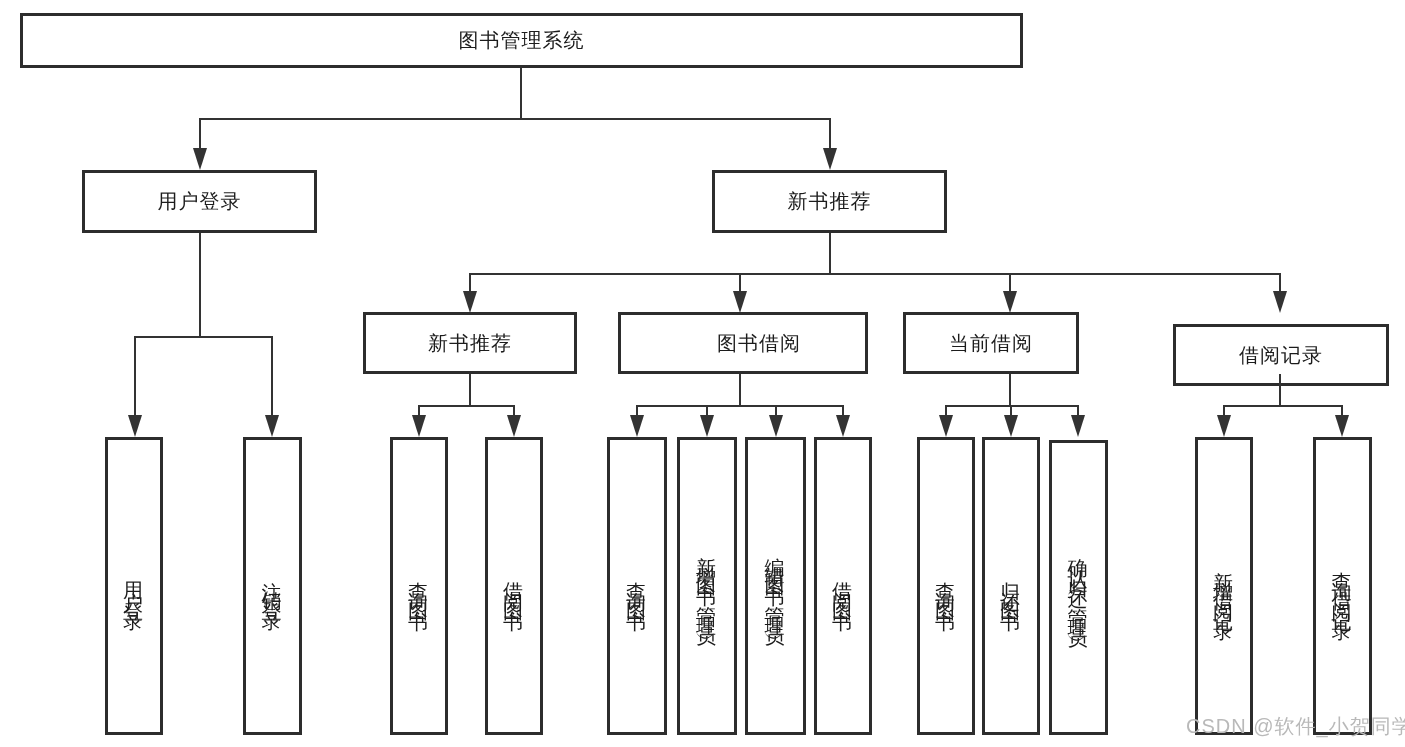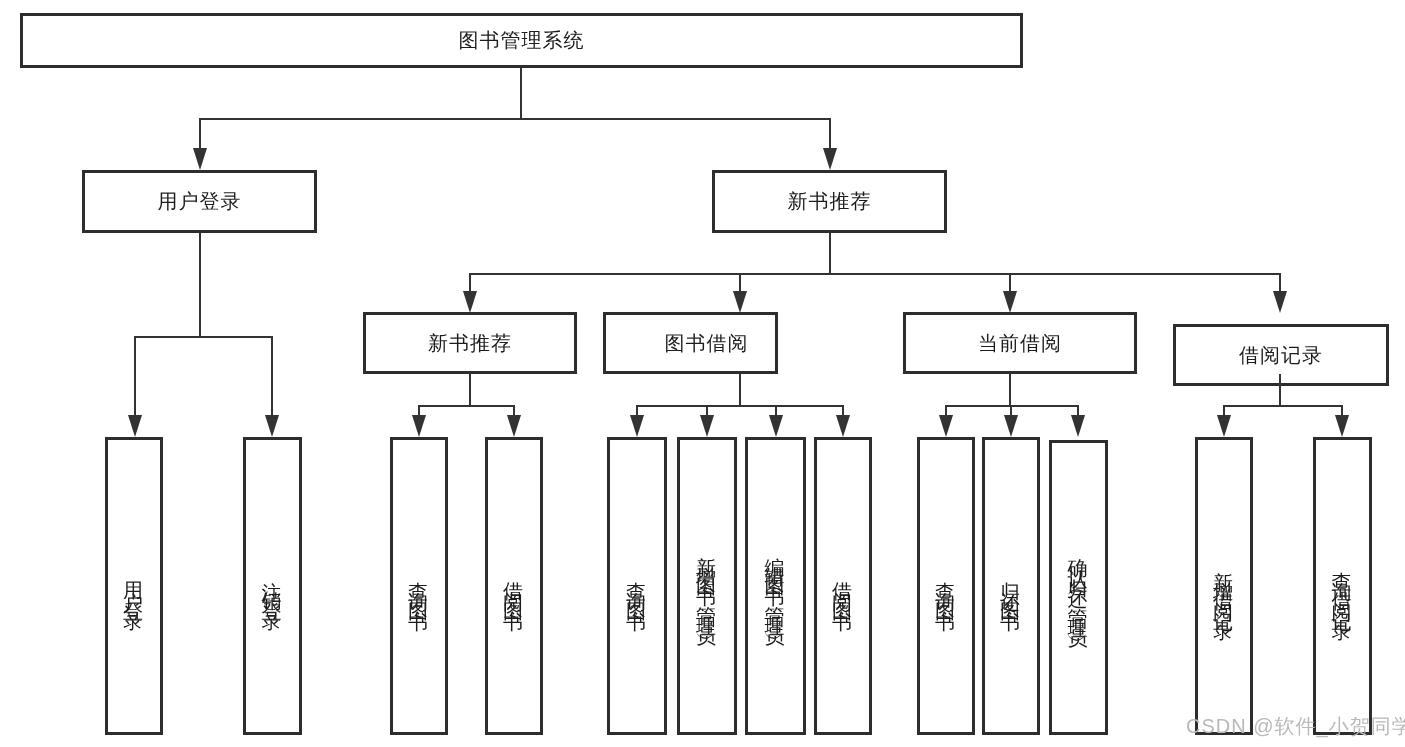--- a/index.html
+++ b/index.html
@@ -83,24 +83,24 @@
   <div class="vl" style="left:1009px; top:273px; height:20px;"></div>
   <div class="vl" style="left:1279px; top:273px; height:20px;"></div>
   <div class="ar" style="left:463px;  top:291px;"></div>
   <div class="ar" style="left:733px;  top:291px;"></div>
   <div class="ar" style="left:1003px; top:291px;"></div>
   <div class="ar" style="left:1273px; top:291px;"></div>
 
   <div class="box" style="left:363px; top:312px; width:214px; height:62px;">
     <span>新书推荐</span>
   </div>
-  <div class="box" style="left:603px; top:312px; width:175px; height:62px;padding-left:32px;">
+  <div class="box" style="left:618px; top:312px; width:250px; height:62px;padding-left:32px;">
     <span>图书借阅</span>
   </div>
-  <div class="box" style="left:903px; top:312px; width:234px; height:62px;">
+  <div class="box" style="left:903px; top:312px; width:176px; height:62px;">
     <span>当前借阅</span>
   </div>
   <div class="box" style="left:1173px; top:312px; width:216px; height:62px;margin-top:12px;">
     <span>借阅记录</span>
   </div>
 
   <div class="vl" style="left:469px; top:374px; height:33px;"></div>
   <div class="hl" style="left:418px; top:405px; width:97px;"></div>
   <div class="vl" style="left:418px; top:405px; height:12px;"></div>
   <div class="vl" style="left:513px; top:405px; height:12px;"></div>

